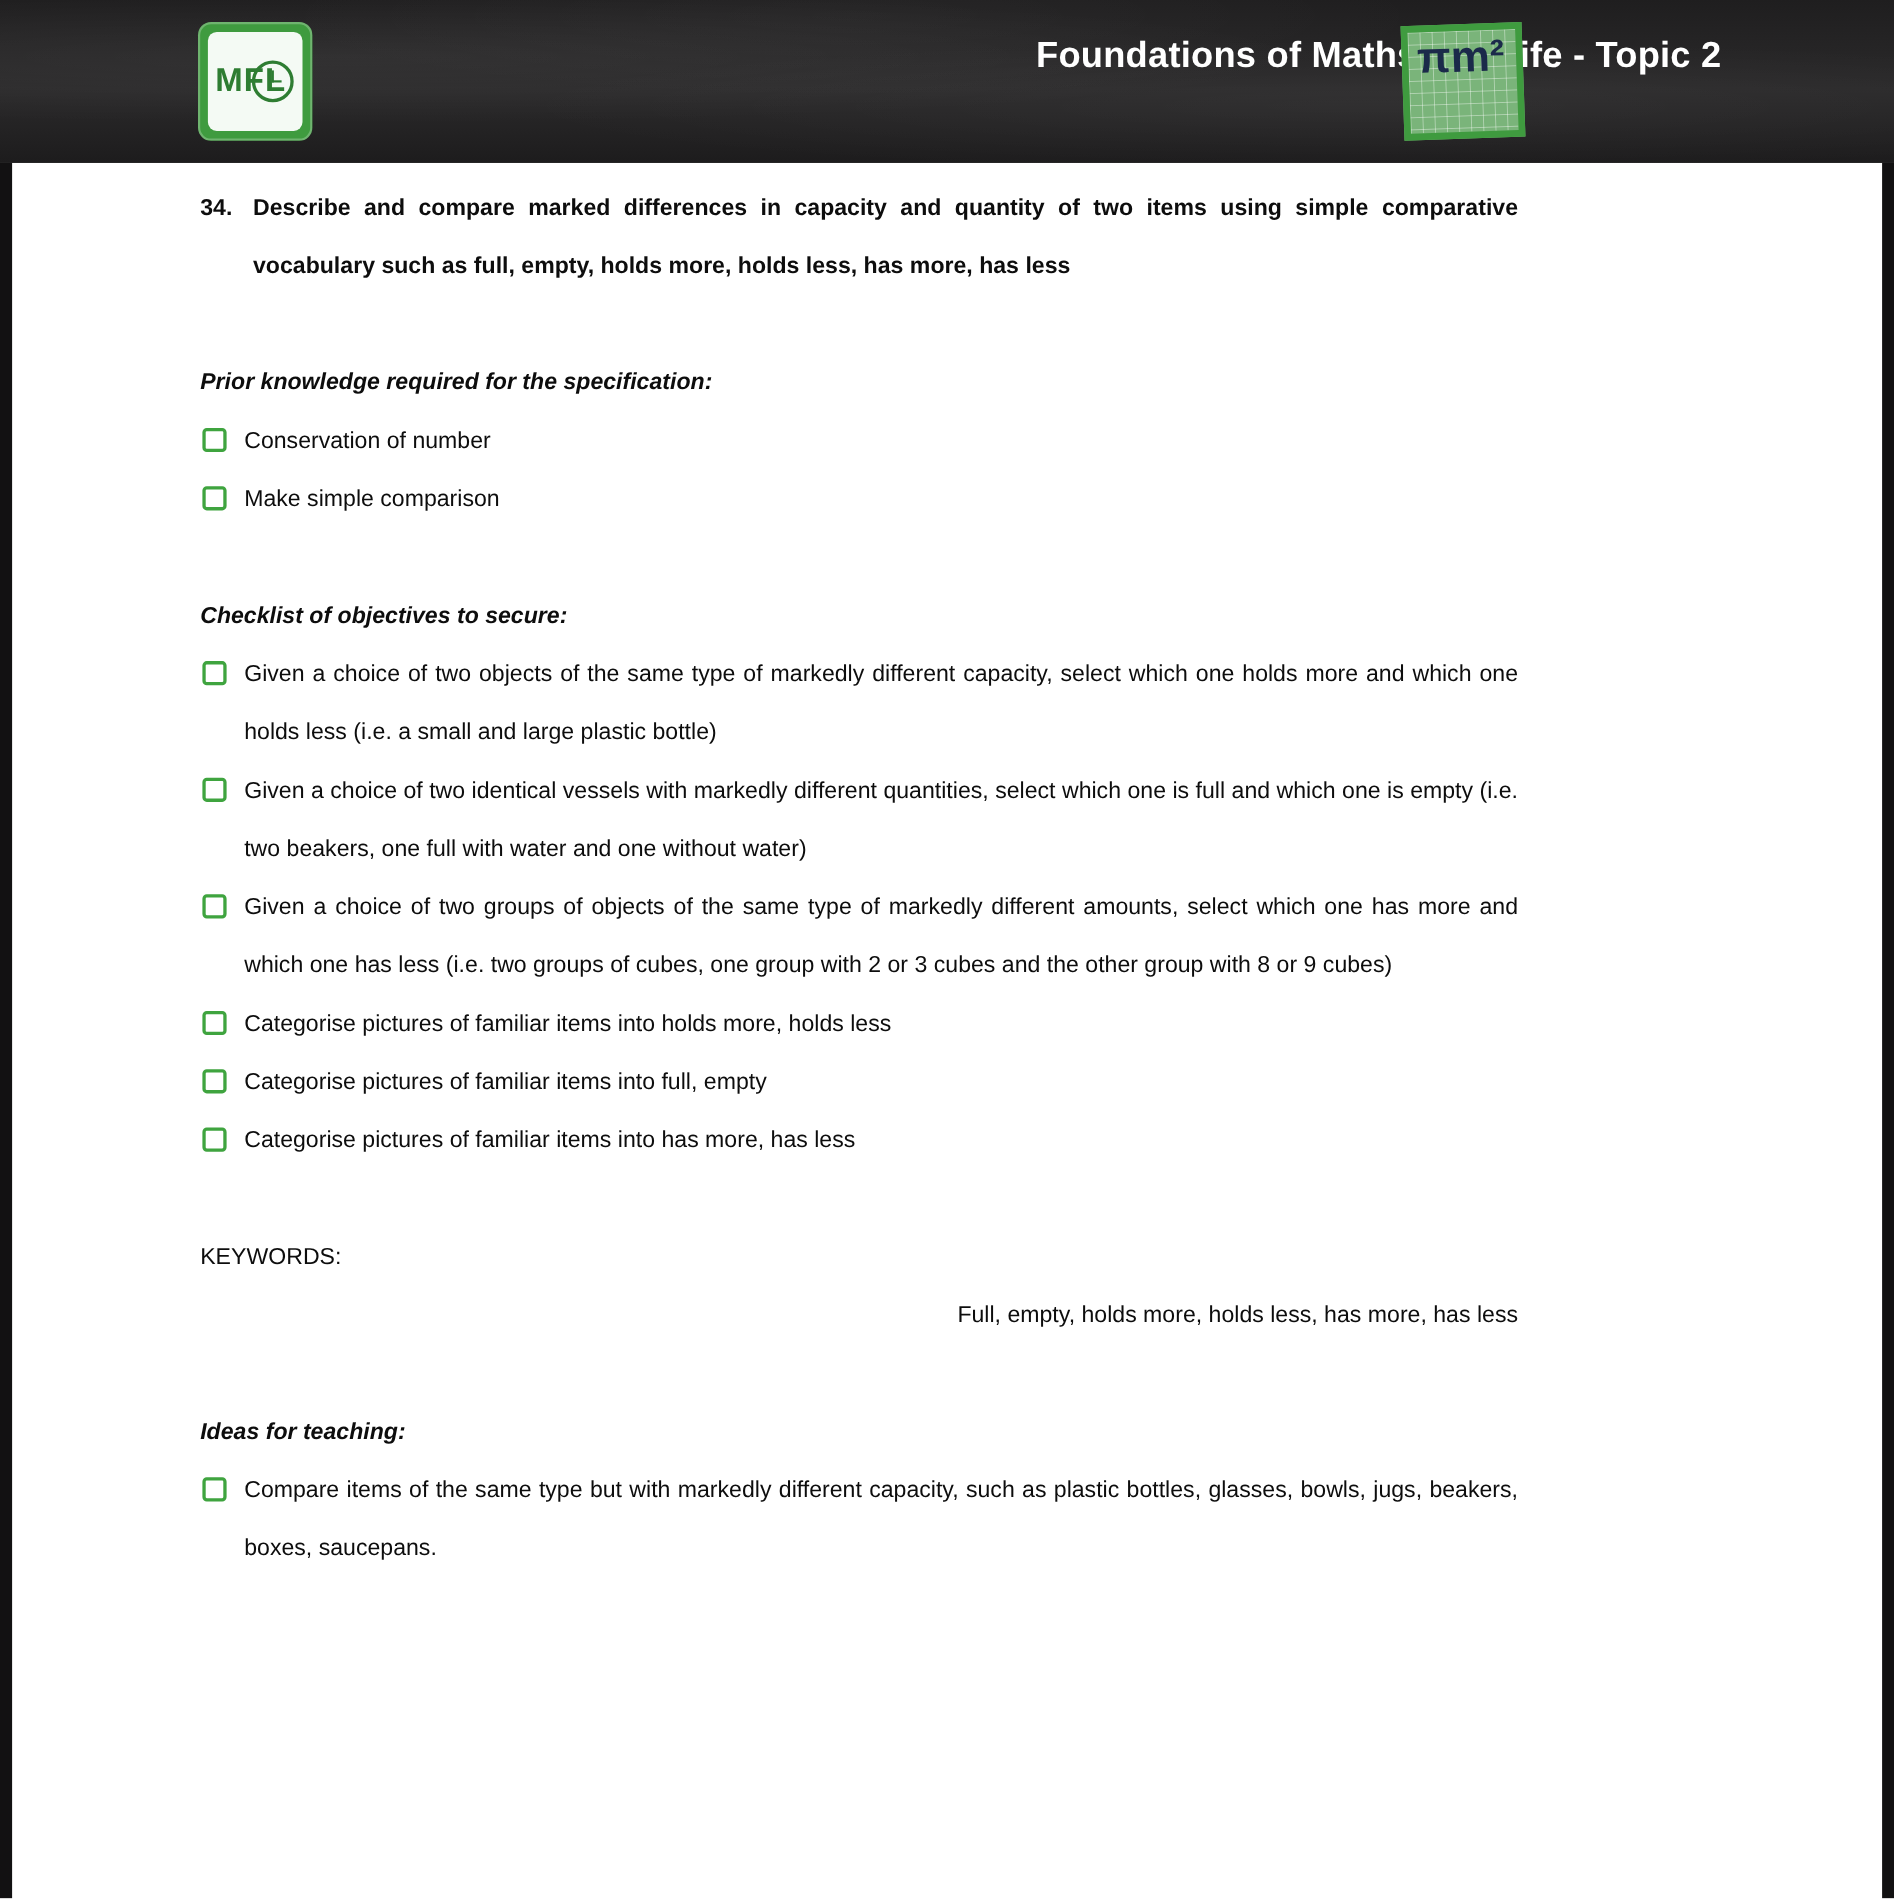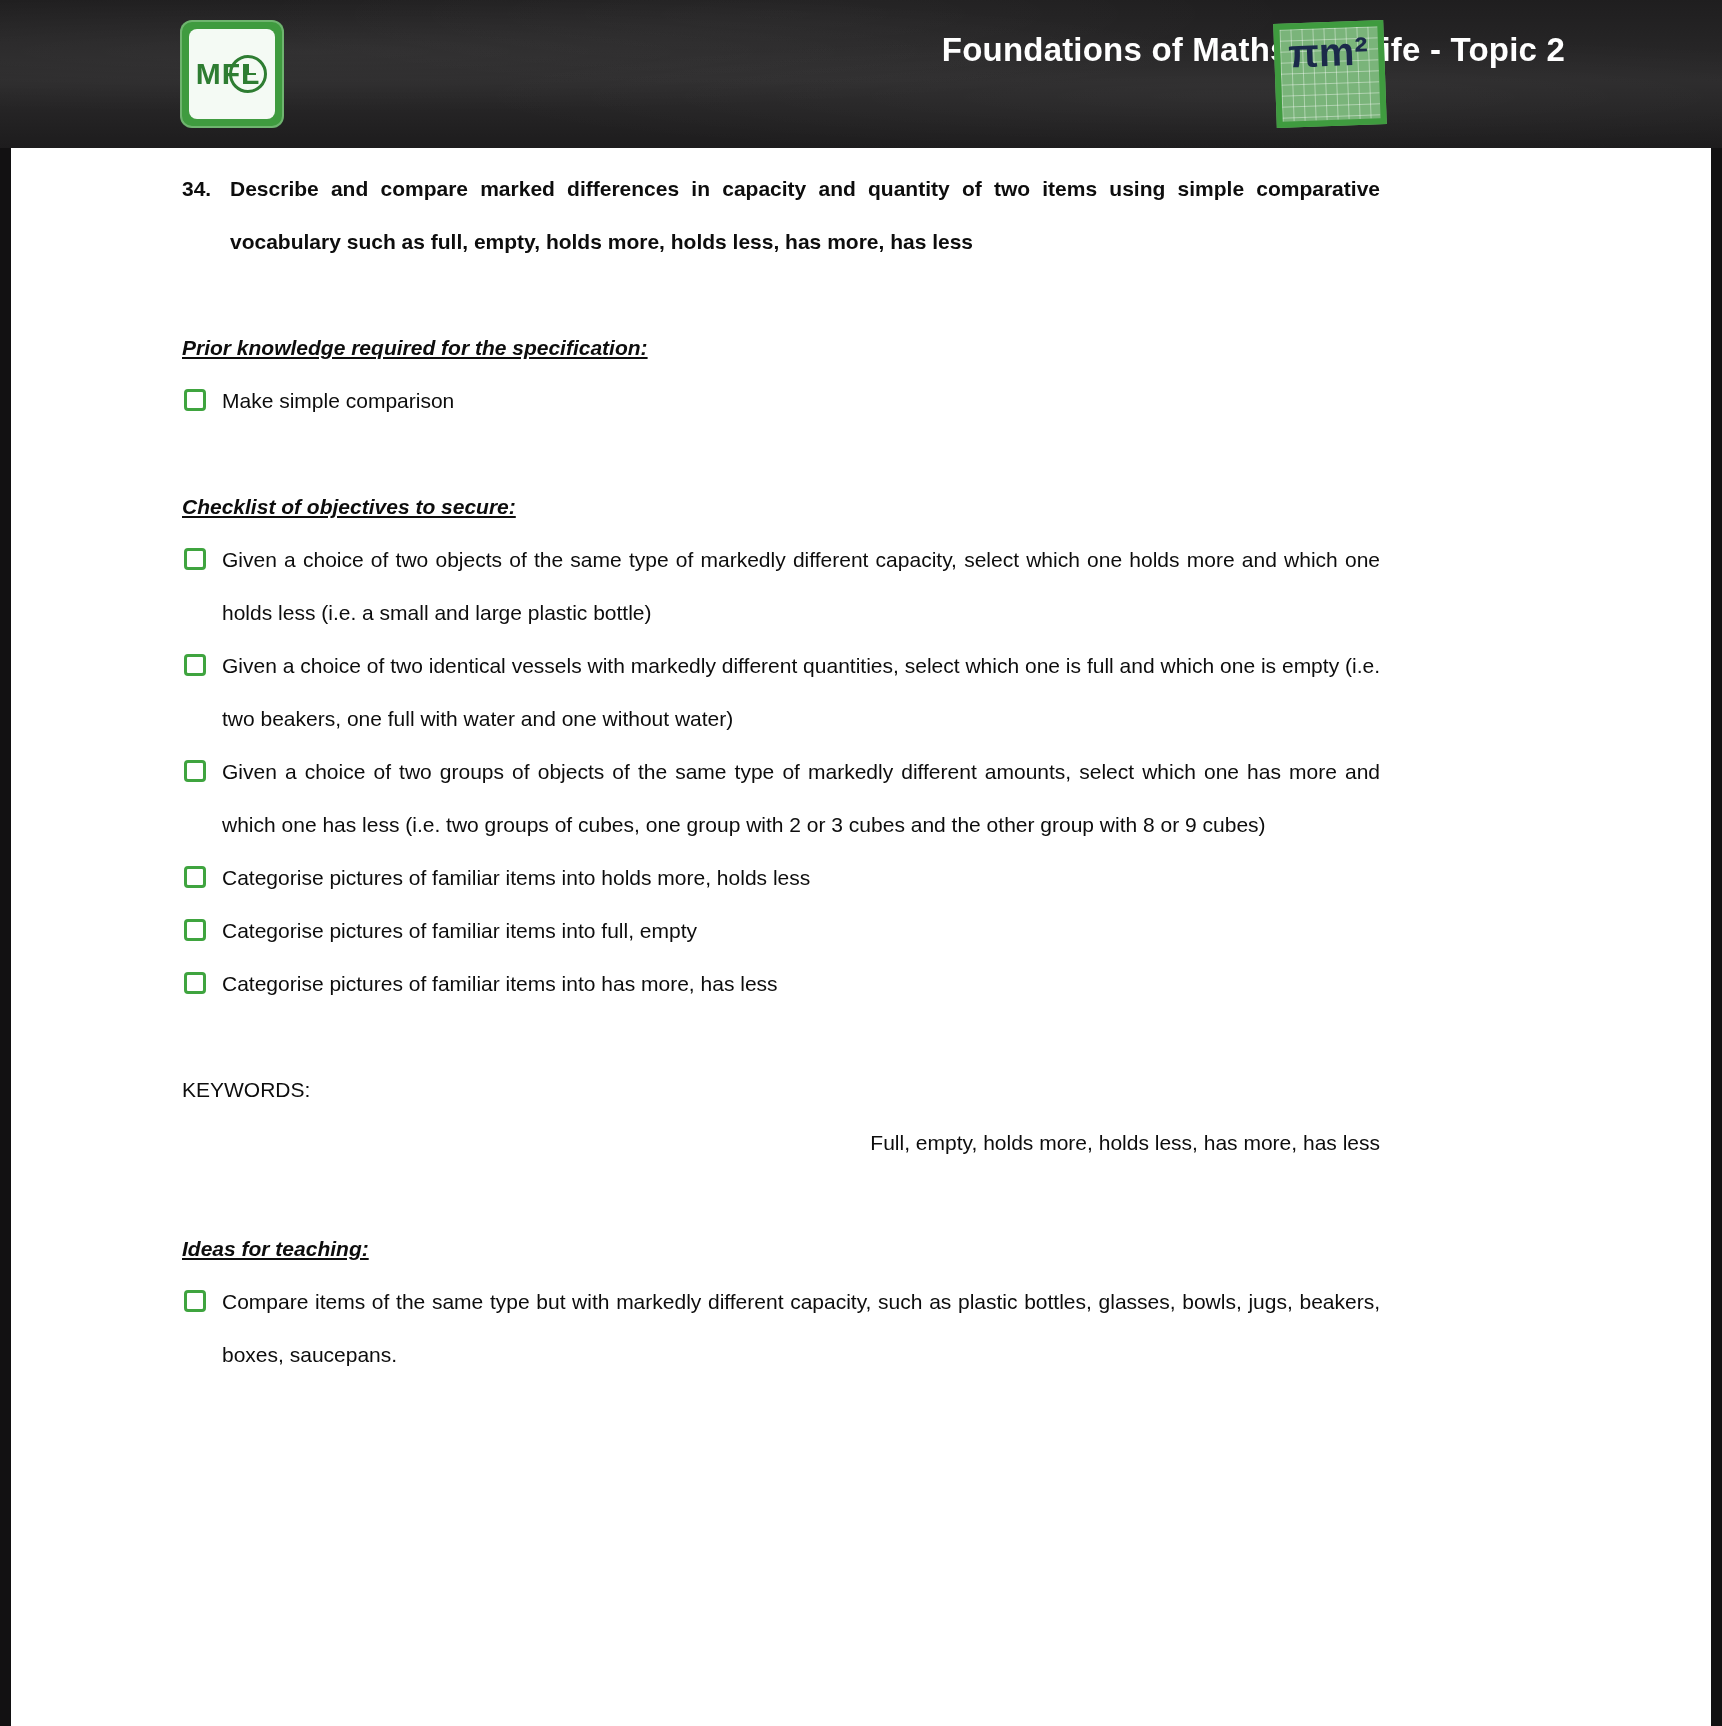--- a/index.html
+++ b/index.html
@@ -76,21 +76,21 @@
   .edge.right{right:0;}
   
   .content{
     position:absolute;top:162px;left:182px;width:1198px;
     font-size:21px;line-height:53px;color:#0d0d0d;
   }
   .gap{height:53px;}
   .numbered-item{display:flex;font-weight:700;}
   .item-number{flex:0 0 48px;}
   .item-text{flex:1;text-align:justify;}
-  .section-heading{font-weight:700;font-style:italic;text-decoration:underline;}
+  .section-heading{font-weight:700;font-style:italic;}
   .keywords-heading{font-weight:400;}
   .check-item{display:flex;}
   .checkbox{
     flex:0 0 auto;width:22px;height:22px;box-sizing:border-box;
     border:3px solid var(--checkbox-green);border-radius:4px;
     margin:15px 16px 0 2px;background:#fff;
   }
   .check-text{flex:1;text-align:justify;}
   .plain-text{text-align:right;}
 </style>
@@ -121,20 +121,24 @@
 
     <div class="numbered-item">
       <span class="item-number">34.</span>
       <div class="item-text">Describe and compare marked differences in capacity and quantity of two items using simple comparative vocabulary such as full, empty, holds more, holds less, has more, has less</div>
     </div>
 
     <div class="gap"></div>
 
     <div class="section-heading">Prior knowledge required for the specification:</div>
 
+    <div class="check-item">
+      <span class="checkbox"></span>
+      <span class="check-text">Conservation of number</span>
+    </div>
     <div class="check-item">
       <span class="checkbox"></span>
       <span class="check-text">Make simple comparison</span>
     </div>
 
     <div class="gap"></div>
 
     <div class="section-heading">Checklist of objectives to secure:</div>
 
     <div class="check-item">

